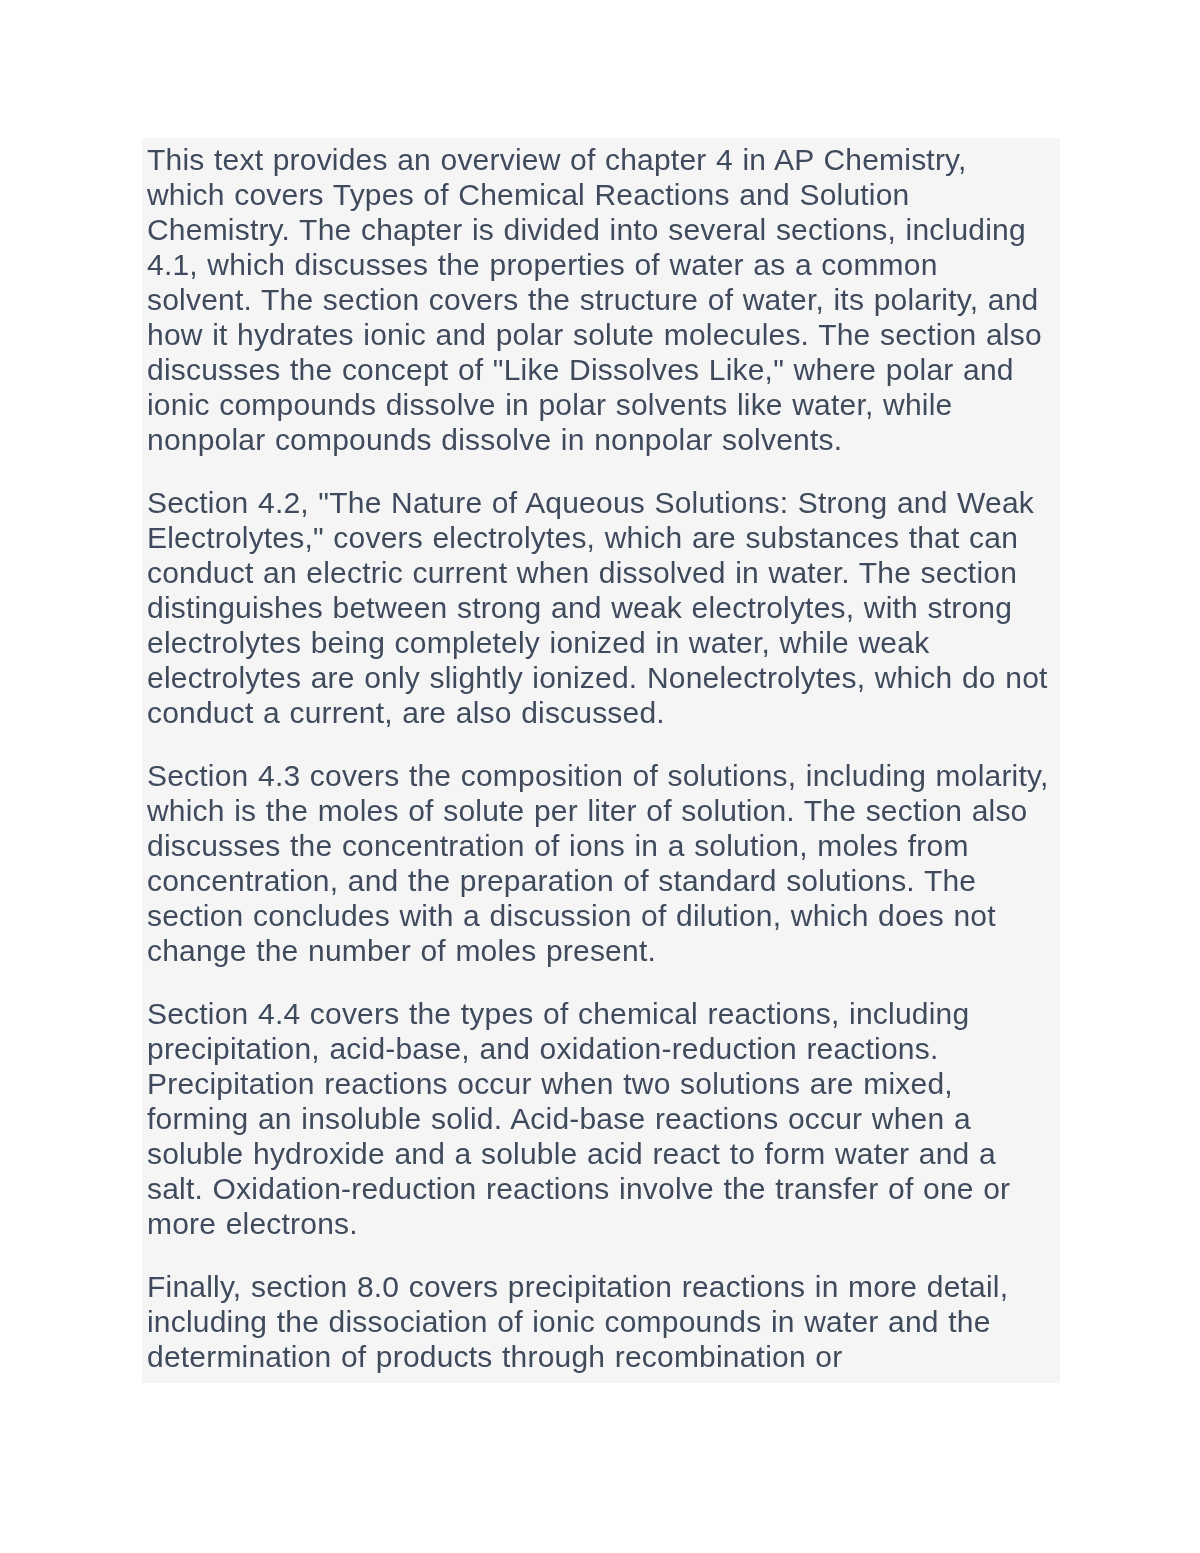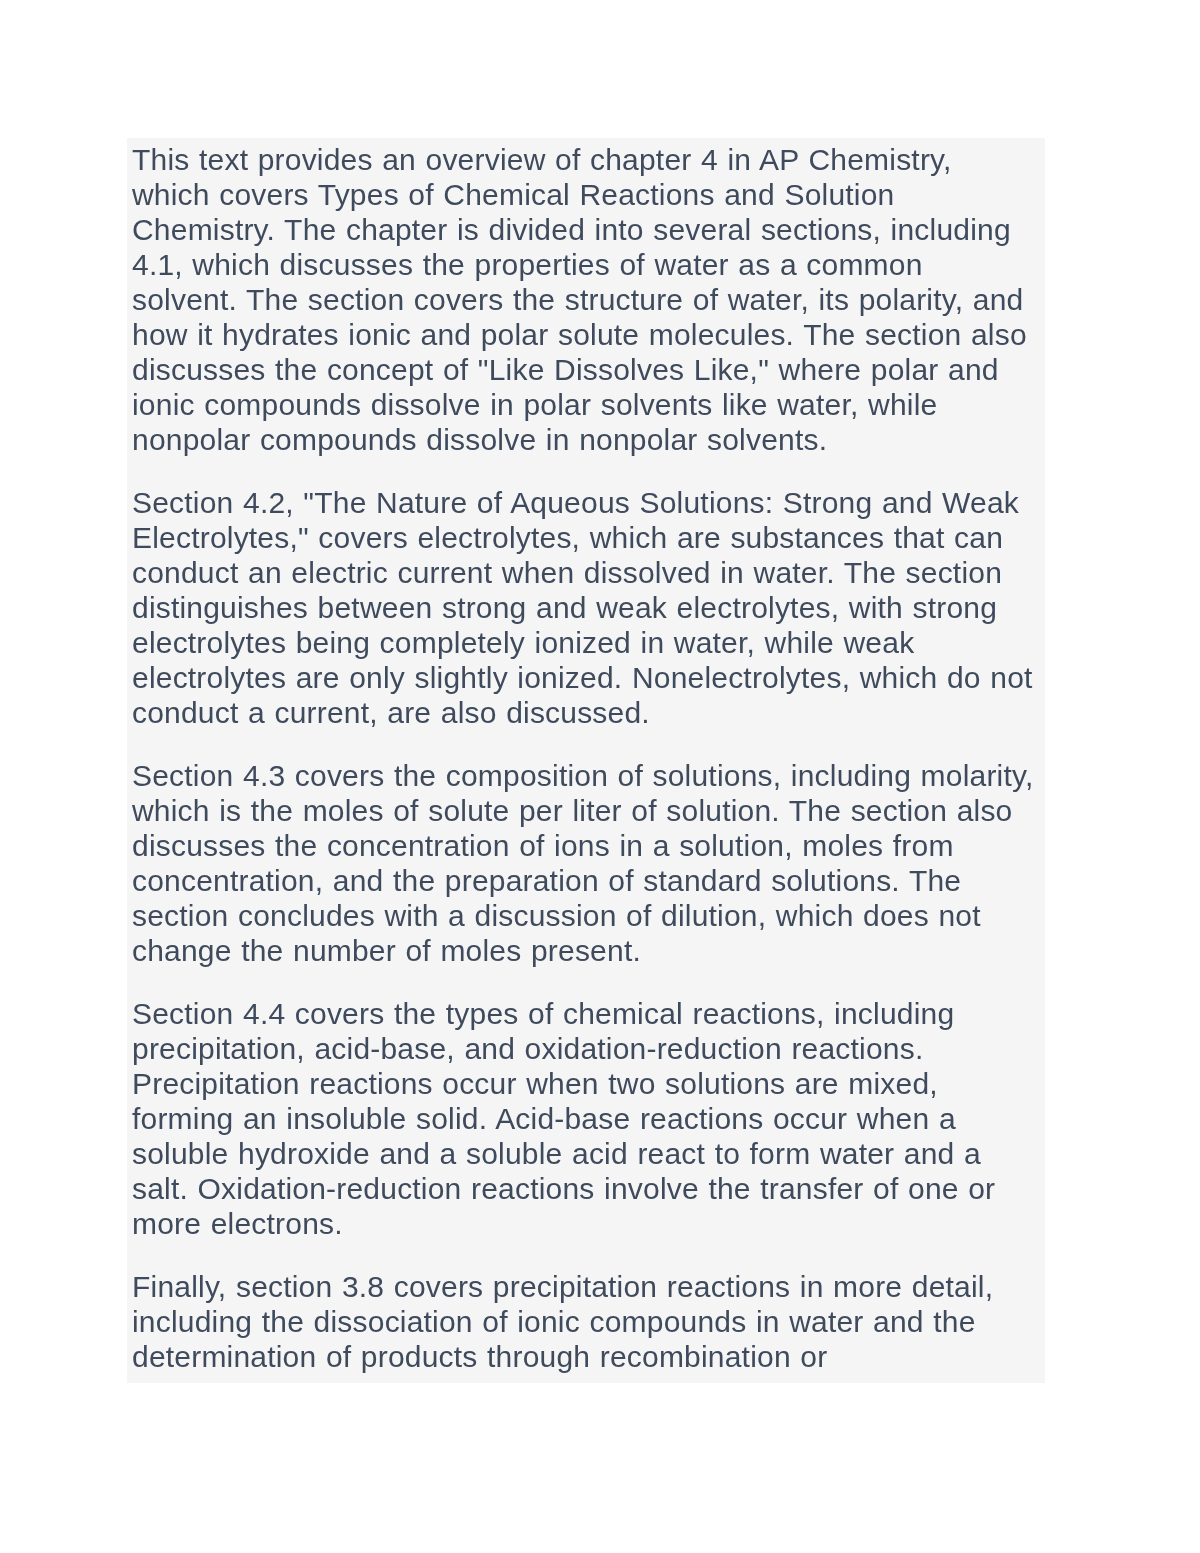--- a/index.html
+++ b/index.html
@@ -14,21 +14,21 @@
 
   .page {
     position: relative;
     width: 1200px;
     height: 1553px;
     background: #ffffff;
   }
 
   .text-block {
     position: absolute;
-    left: 127px;
+    left: 142px;
     top: 138px;
     width: 918px;
     background: #f5f5f6;
     padding: 4px 8px 2px 5px;
     max-height: 1252px;
     overflow: hidden;
   }
 
   .text-block p {
     font-size: 30px;
@@ -46,15 +46,15 @@
 </style>
 </head>
 <body>
 
 <div class="page">
   <div class="text-block">
     <p>This text provides an overview of chapter 4 in AP Chemistry, which covers Types of Chemical Reactions and Solution Chemistry. The chapter is divided into several sections, including 4.1, which discusses the properties of water as a common solvent. The section covers the structure of water, its polarity, and how it hydrates ionic and polar solute molecules. The section also discusses the concept of "Like Dissolves Like," where polar and ionic compounds dissolve in polar solvents like water, while nonpolar compounds dissolve in nonpolar solvents.</p>
     <p>Section 4.2, "The Nature of Aqueous Solutions: Strong and Weak Electrolytes," covers electrolytes, which are substances that can conduct an electric current when dissolved in water. The section distinguishes between strong and weak electrolytes, with strong electrolytes being completely ionized in water, while weak electrolytes are only slightly ionized. Nonelectrolytes, which do not conduct a current, are also discussed.</p>
     <p>Section 4.3 covers the composition of solutions, including molarity, which is the moles of solute per liter of solution. The section also discusses the concentration of ions in a solution, moles from concentration, and the preparation of standard solutions. The section concludes with a discussion of dilution, which does not change the number of moles present.</p>
     <p>Section 4.4 covers the types of chemical reactions, including precipitation, acid-base, and oxidation-reduction reactions. Precipitation reactions occur when two solutions are mixed, forming an insoluble solid. Acid-base reactions occur when a soluble hydroxide and a soluble acid react to form water and a salt. Oxidation-reduction reactions involve the transfer of one or more electrons.</p>
-    <p>Finally, section 3.8 covers precipitation reactions in more detail, including the dissociation of ionic compounds in water and the determination of products through recombination or</p>
+    <p>Finally, section 8.0 covers precipitation reactions in more detail, including the dissociation of ionic compounds in water and the determination of products through recombination or</p>
   </div>
 </div>
 
 </body></html>

